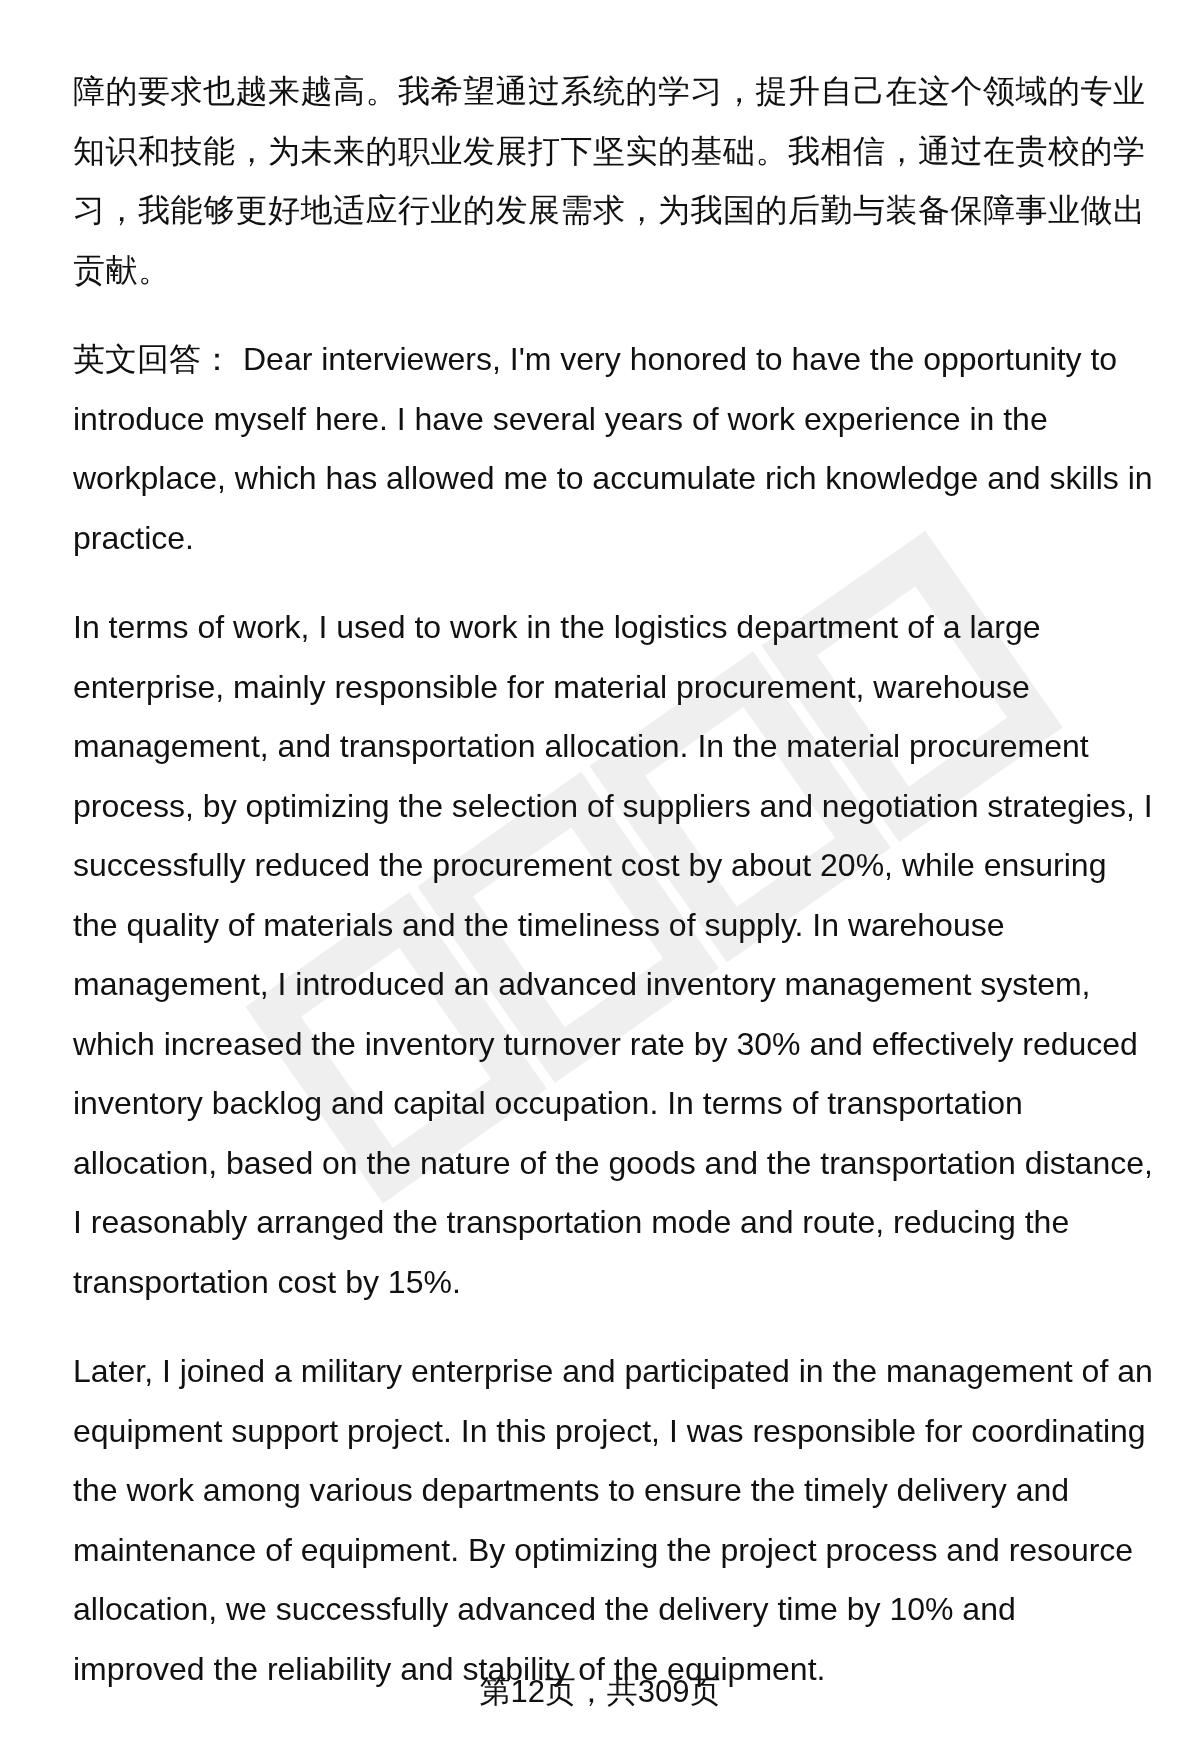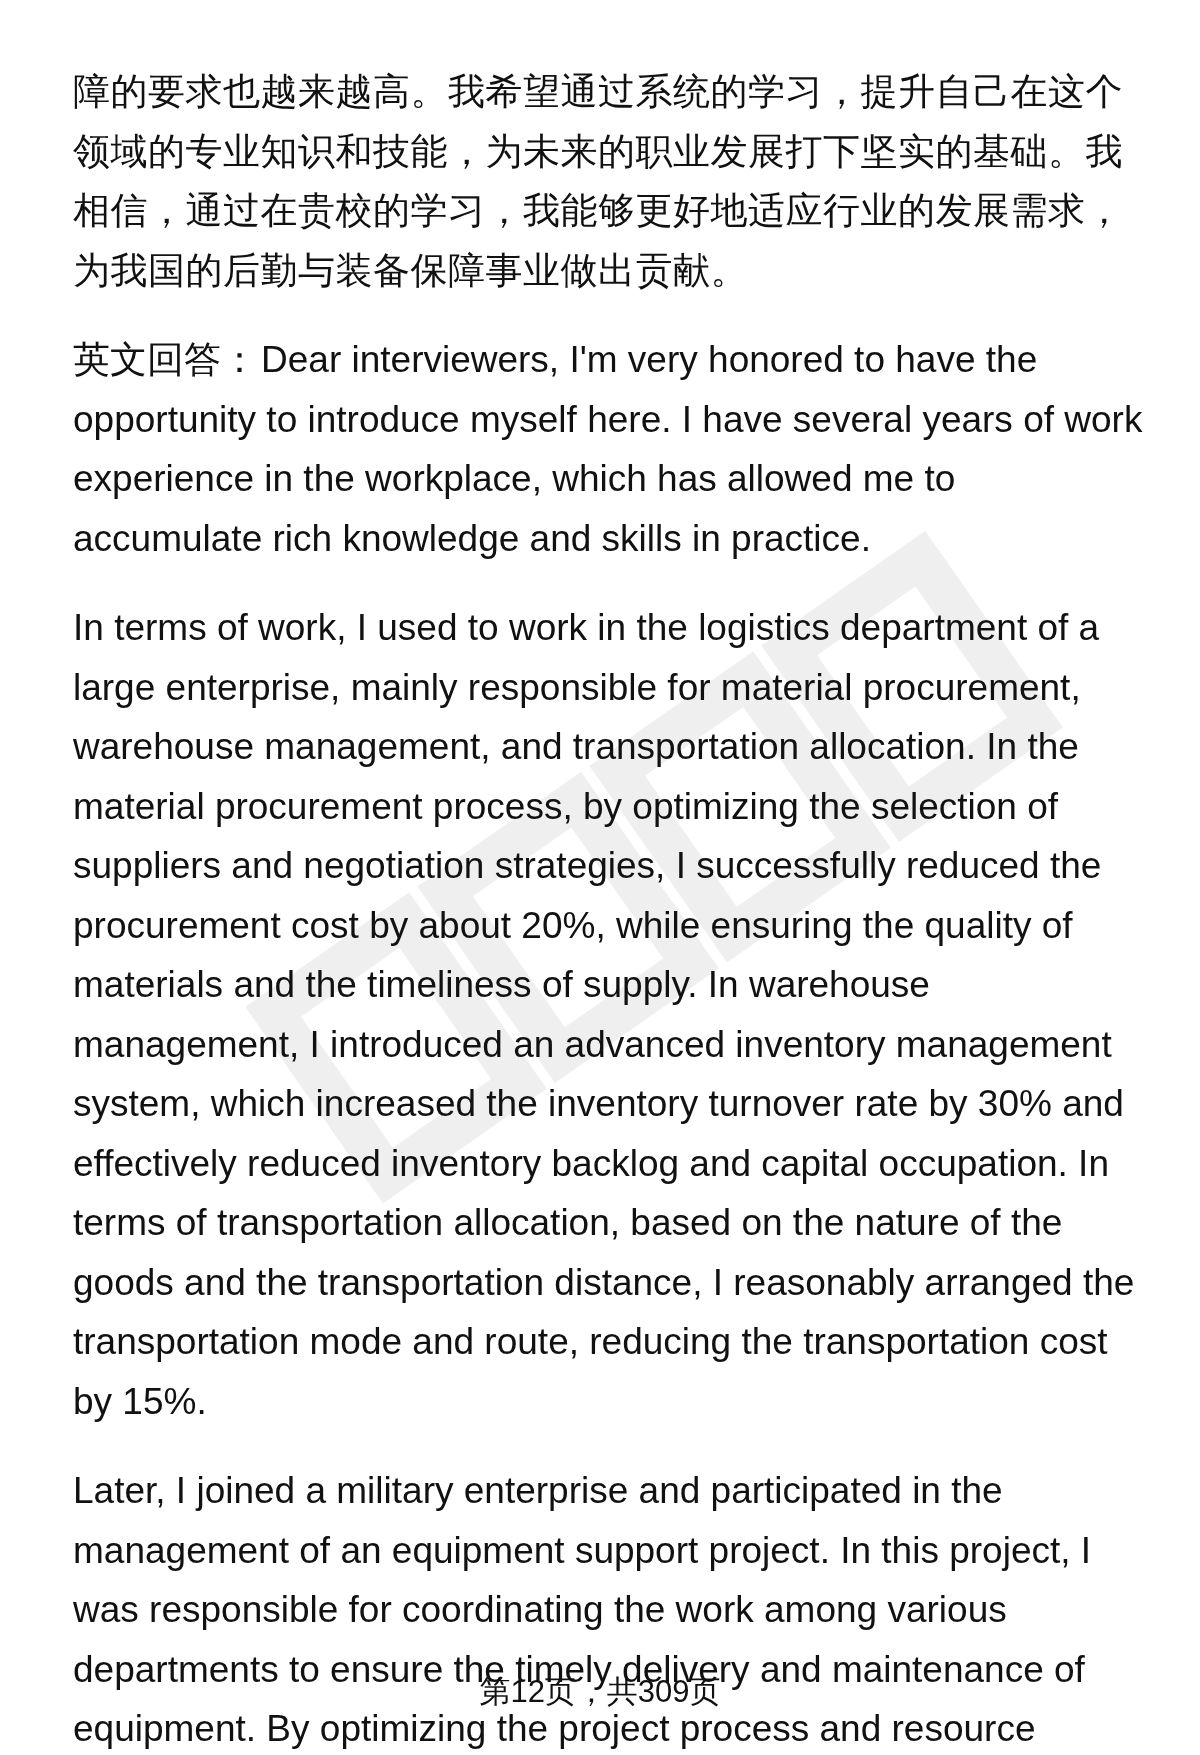--- a/index.html
+++ b/index.html
@@ -2,24 +2,24 @@
 <html><head>
 <meta charset="utf-8">
 <style>
   html, body { margin: 0; padding: 0; background: #ffffff; }
   body { width: 1200px; height: 1755px; position: relative; overflow: hidden;
          font-family: "Liberation Sans", "DejaVu Sans", sans-serif; color: #111; }
   .page { position: absolute; left: 0; top: 0; width: 1200px; height: 1755px; }
   .watermark { position: absolute; left: 200px; top: 470px; width: 900px; height: 800px;
                pointer-events: none; opacity: 0.06; }
   .content { position: absolute; left: 73px; top: 62px; width: 1080px; }
-  p { margin: 0; font-size: 37px; line-height: 59.5px; letter-spacing: 0; word-spacing: 0; }
+  p { margin: 0; font-size: 32px; line-height: 59.5px; letter-spacing: 0; word-spacing: 0; }
   p.cn { letter-spacing: 0.5px; }
   .gap { height: 30px; }
-  .label { margin-right: 3px; }
+  .label { margin-right: 10px; }
   .footer { position: absolute; left: 0; width: 1200px; top: 1670px; text-align: center;
             font-size: 31px; line-height: 44px; }
 </style>
 </head>
 <body>
 
 <div class="page">
 
   <svg class="watermark" viewBox="0 0 900 800">
     <g fill="none" stroke="#000" stroke-width="40" transform="rotate(-35 450 400)">

